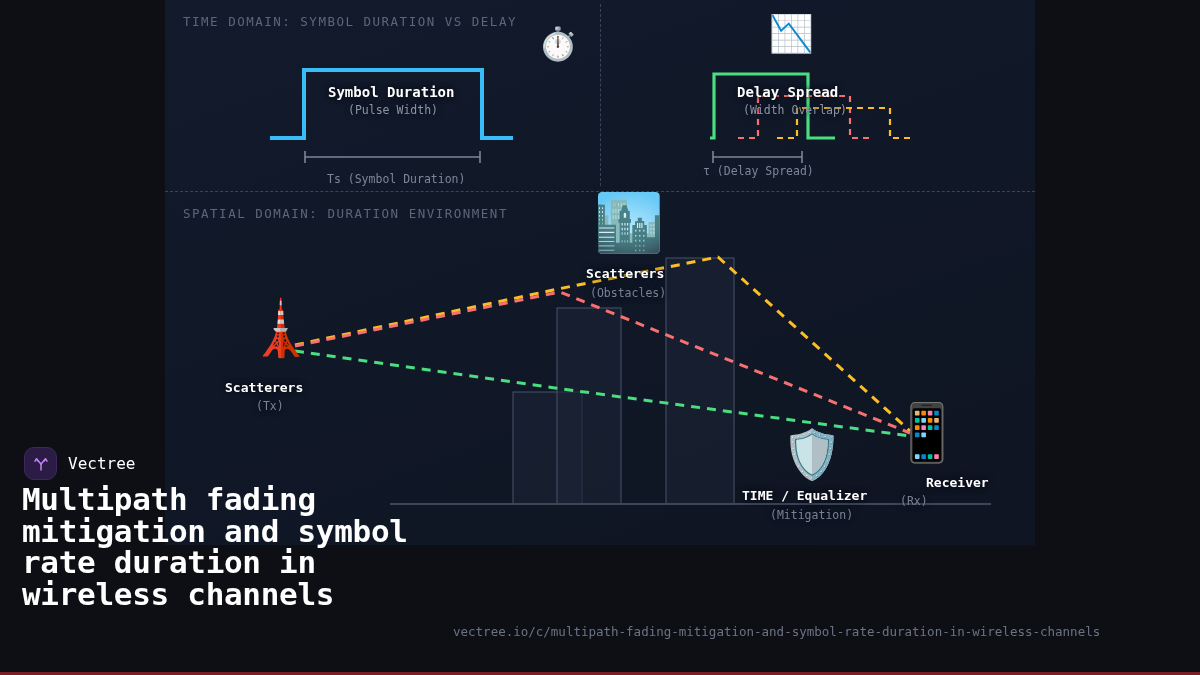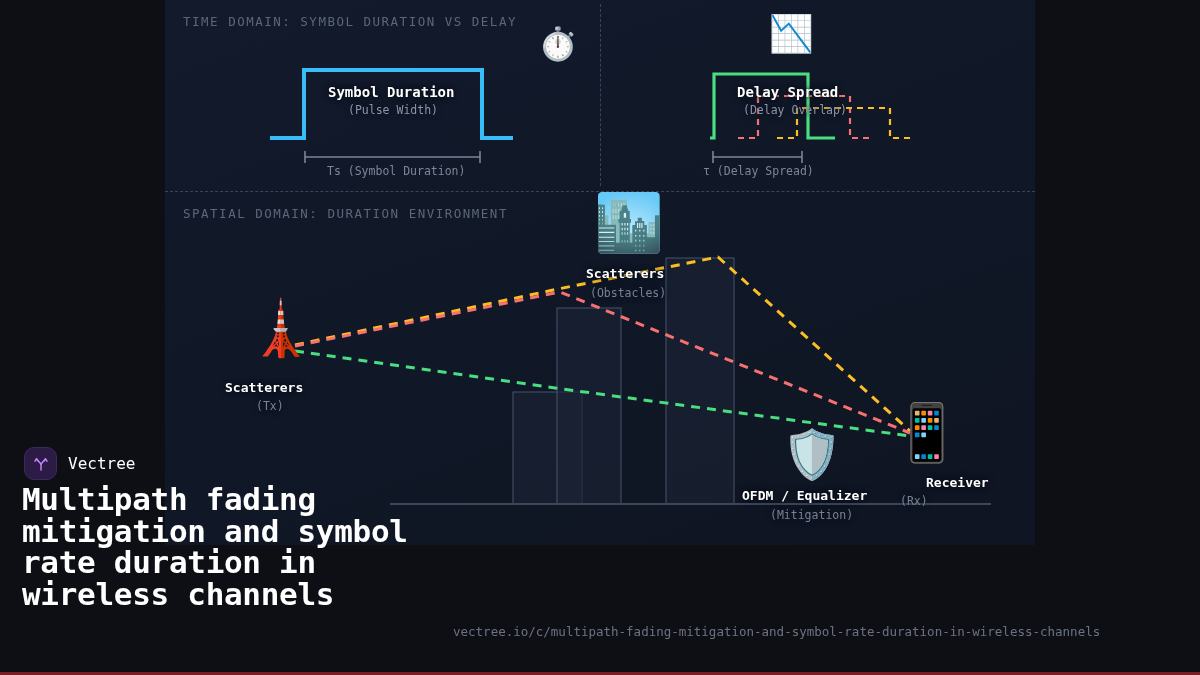--- a/index.html
+++ b/index.html
@@ -182,24 +182,24 @@
         <line x1="548" y1="151" x2="548" y2="163"></line>
         <line x1="637" y1="151" x2="637" y2="163"></line>
       </g>
     </svg>
 
     <div class="emoji" style="left:373px; top:28px; font-size:32px;">⏱️</div>
     <div class="emoji" style="left:604px; top:16px; font-size:36px;">📉</div>
 
     <div class="pulse-title" style="left:163px; top:84px;">Symbol Duration</div>
     <div class="pulse-sub" style="left:183px; top:103px;">(Pulse Width)</div>
-    <div class="meas-cap" style="left:162px; top:164px;text-align:right;">Ts (Symbol Duration)</div>
+    <div class="meas-cap" style="left:162px; top:172px;text-align:right;">Ts (Symbol Duration)</div>
 
     <div class="pulse-title" style="left:572px; top:84px;text-align:center;">Delay Spread</div>
-    <div class="pulse-sub" style="left:578px; top:103px;">(Delay Overlap)</div>
+    <div class="pulse-sub" style="left:578px; top:103px;">(Width Overlap)</div>
     <div class="meas-cap" style="left:538px; top:164px;">τ (Delay Spread)</div>
 
     <svg class="svg-layer" width="870" height="545" style="top:0">
 
       <g>
         <rect x="348" y="392" width="69" height="112" fill="#1b2436" fill-opacity="0.62" stroke="#46556c" stroke-width="1"></rect>
         <rect x="392" y="308" width="64" height="196" fill="#1b2436" fill-opacity="0.62" stroke="#46556c" stroke-width="1"></rect>
         <rect x="501" y="258" width="68" height="246" fill="#1b2436" fill-opacity="0.62" stroke="#46556c" stroke-width="1"></rect>
       </g>
 
@@ -220,21 +220,21 @@
     <div class="emoji" style="left:82px; top:302px; font-size:54px;">🗼</div>
     <div class="emoji" style="left:617px; top:430px; font-size:48px;">🛡️</div>
     <div class="emoji" style="left:727px; top:405px; font-size:56px;">📱</div>
 
     <div class="node-name" style="left:60px; top:380px;">Scatterers</div>
     <div class="node-sub" style="left:91px; top:399px;">(Tx)</div>
 
     <div class="node-name" style="left:421px; top:266px;">Scatterers</div>
     <div class="node-sub" style="left:425px; top:286px;">(Obstacles)</div>
 
-    <div class="node-name" style="left:577px; top:488px;">OFDM / Equalizer</div>
+    <div class="node-name" style="left:577px; top:488px;">TIME / Equalizer</div>
     <div class="node-sub" style="left:605px; top:508px;">(Mitigation)</div>
 
     <div class="node-name" style="left:713px; top:475px;padding-left:48px;">Receiver</div>
     <div class="node-sub" style="left:735px; top:494px;">(Rx)</div>
 
   </div>
 
   <div id="brand">
     <div id="brand-logo">
       <svg width="18" height="18" viewBox="0 0 18 18" aria-hidden="true">

